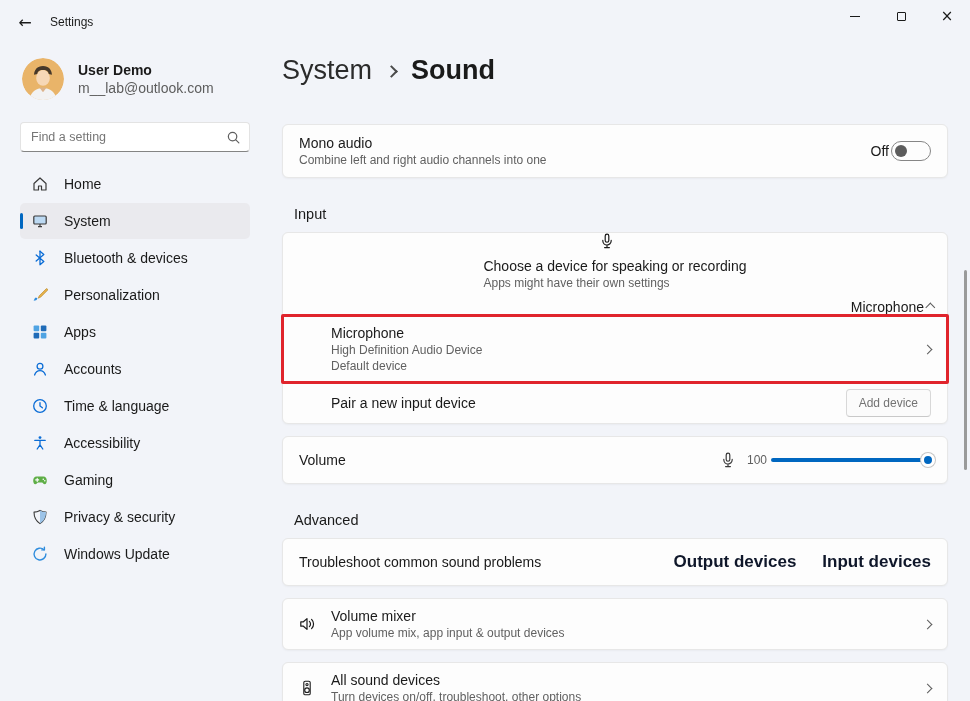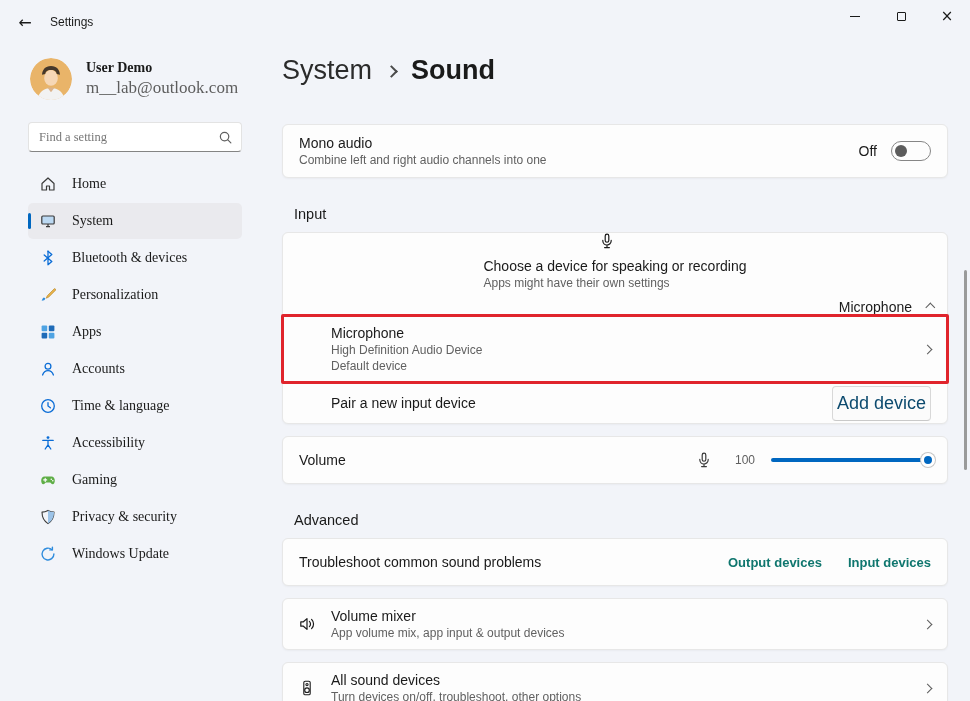--- a/index.html
+++ b/index.html
@@ -11,26 +11,26 @@
   .titlebar { position:absolute; top:0; left:0; right:0; height:44px; display:flex; align-items:center; }
   .back-btn { width:34px; height:30px; margin-left:8px; border:none; background:transparent; border-radius:5px; font-size:16px; color:#1a1a1a; cursor:pointer; font-family:"DejaVu Sans",sans-serif; }
   .tb-title { font-size:12px; margin-left:8px; }
   .win-controls { position:absolute; right:0; top:0; height:100%; display:flex; }
   .win-controls button { width:46px; height:32px; border:none; background:transparent; display:flex; align-items:center; justify-content:center; cursor:pointer; color:#1a1a1a; }
   .min-glyph { display:block; width:10px; height:1px; background:#1a1a1a; }
   .max-glyph { display:block; width:9px; height:9px; border:1.1px solid #1a1a1a; border-radius:1px; }
   .close-glyph { font-size:15px; line-height:1; font-family:"DejaVu Sans",sans-serif; }
 
   
-  .sidebar { position:absolute; top:44px; left:0; bottom:0; width:270px; padding:10px 28px;font-family:Liberation Serif, serif; }
+  .sidebar { position:absolute; top:44px; left:0; bottom:0; width:270px; padding:10px 20px; }
   .user-row { display:flex; align-items:center; gap:14px; padding:4px 2px; border-radius:5px; cursor:pointer; }
   .avatar { width:42px; height:42px; border-radius:50%; overflow:hidden; display:block; flex:0 0 auto; }
   .avatar svg { display:block; width:42px; height:42px; }
   .user-name { font-size:14px; font-weight:700; }
-  .user-email { font-size:17px; color:#5d5d5d; margin-top:2px; }
+  .user-email { font-size:14px; color:#5d5d5d; margin-top:2px; }
   .search-box { position:relative; margin-top:18px; height:30px; background:#ffffff; border:1px solid #e3e3e3; border-bottom:1px solid #848484; border-radius:4px; }
   .search-box input { width:100%; height:100%; border:none; outline:none; background:transparent; padding:0 30px 0 10px; font-size:12.5px; font-family:inherit; color:#1a1a1a; }
   .search-box input::placeholder { color:#767676; }
   .search-icon { position:absolute; right:8px; top:7px; width:15px; height:15px; }
   .search-icon svg { width:15px; height:15px; display:block; }
   nav { margin-top:14px; }
   .nav-item { position:relative; display:flex; align-items:center; gap:16px; height:36px; padding:0 12px; margin:1px 0; border-radius:5px; cursor:pointer; }
   .nav-item.selected { background:#eaeaee; }
   .nav-item.selected .accent-bar { position:absolute; left:0; top:10px; bottom:10px; width:3px; border-radius:3px; background:#0067c0; }
   .nav-icon { width:16px; height:16px; flex:0 0 auto; }
@@ -47,45 +47,45 @@
   .card { background:#fdfdfd; border:1px solid #e7e7e7; border-radius:6px; box-shadow:0 1px 2px rgba(0,0,0,.04); }
   .card + .card { margin-top:12px; }
   .row { display:flex; align-items:center; padding:0 16px; }
   .h54 { min-height:54px;margin-top:36px; } .h56 { min-height:56px;flex-direction:column; } .h62 { min-height:62px; }
   .h40 { min-height:40px; } .h48 { min-height:48px; } .h52 { min-height:52px; }
   .row-icon { width:16px; height:16px; margin-right:16px; flex:0 0 auto; }
   .row-icon svg { width:16px; height:16px; display:block; }
   .row-text { flex:1; padding:9px 0; }
   .row-title { font-size:14px; color:#1a1a1a; }
   .row-sub { font-size:12px; color:#616161; margin-top:2px; }
-  .row-right { display:flex; align-items:center; gap:12px; margin-left:auto; }
+  .row-right { display:flex; align-items:center; margin-left:auto; }
   .row-value { font-size:14px; }
   .indent { padding-left:48px; }
   .divider { height:1px; background:#ededed; }
   .section-header { font-size:14.5px; font-weight:400; margin:28px 0 10px 12px; }
 
   .chev { display:inline-block; width:7px; height:7px; border-right:1.6px solid #5c5c5c; border-bottom:1.6px solid #5c5c5c; }
   .chev.right { transform:rotate(-45deg); }
   .chev.up { transform:rotate(-135deg) translate(-2px,2px); }
 
   .highlighted { position:relative; }
   .highlighted::after { content:""; position:absolute; inset:-2px; border:3px solid #e0242c; border-radius:2px; pointer-events:none; z-index:2; }
 
   .toggle { position:relative; width:40px; height:20px; border:1px solid #868686; border-radius:10px; background:#fdfdfd; cursor:pointer; flex:0 0 auto; }
   .toggle .knob { position:absolute; left:3px; top:3px; width:12px; height:12px; border-radius:50%; background:#5c5c5c; }
   .toggle-label { font-size:14px; margin-right:2px; }
 
-  .btn { font-family:inherit; font-size:18px; padding:6px 4px; background:#fbfbfb; border:1px solid #d8d8d8; border-bottom-color:#c9c9c9; border-radius:4px; cursor:pointer; color:#0c4a6e; }
+  .btn { font-family:inherit; font-size:12px; padding:6px 12px; background:#fbfbfb; border:1px solid #d8d8d8; border-bottom-color:#c9c9c9; border-radius:4px; cursor:pointer; color:#737373; }
 
   .vol-value { font-size:12px; color:#5f5f5f; margin-right:4px;margin-left:11px; }
   .slider { position:relative; width:160px; height:20px; display:inline-flex; align-items:center; cursor:pointer; }
   .slider-track { width:100%; height:4px; border-radius:2px; background:#0067c0; }
   .slider-knob { position:absolute; right:-4px; top:3px; width:14px; height:14px; border-radius:50%; background:#0067c0; border:3px solid #ffffff; box-shadow:0 0 0 1px #c6c6c6; }
 
-  .links a { font-size:13px; font-weight:600; color:#0f766e; text-decoration:none; cursor:pointer; }
+  .links a { font-size:17px; font-weight:600; color:#0f172a; text-decoration:none; cursor:pointer; }
   .links { gap:26px; }
 
   .partial { margin-top:12px; height:44px; }
 
   .scrollbar-thumb { position:absolute; right:3px; top:270px; width:3px; height:200px; border-radius:2px; background:#9a9a9a; cursor:pointer; }
 </style>
 </head>
 <body>
 
 <div class="window">

